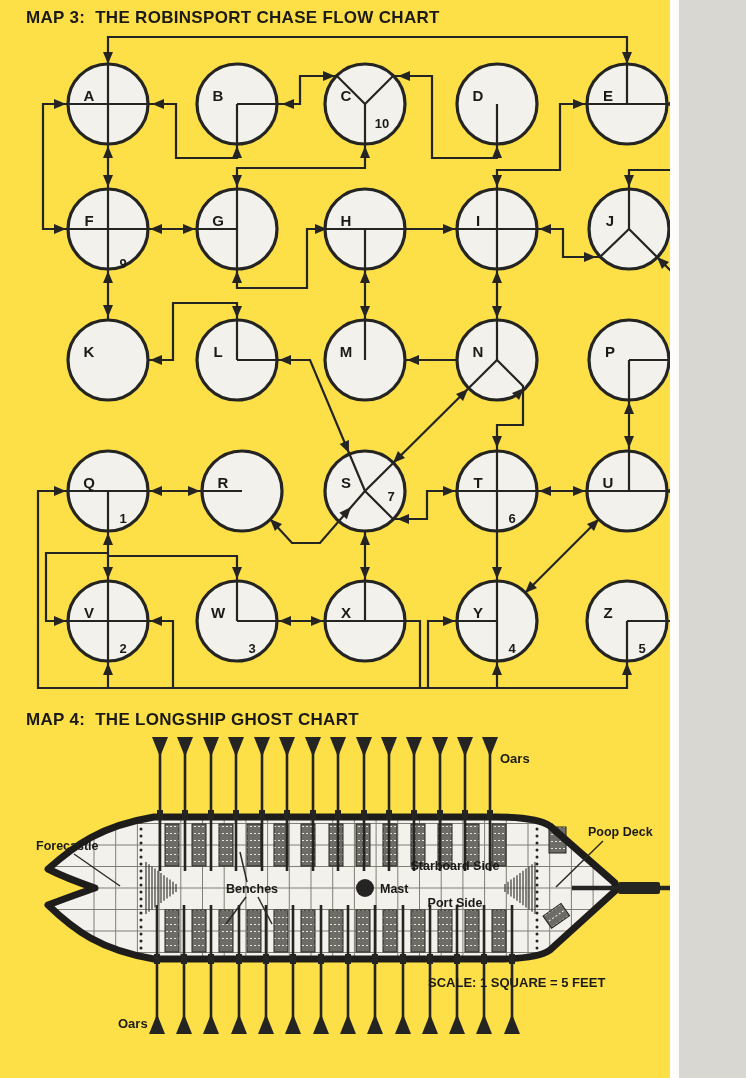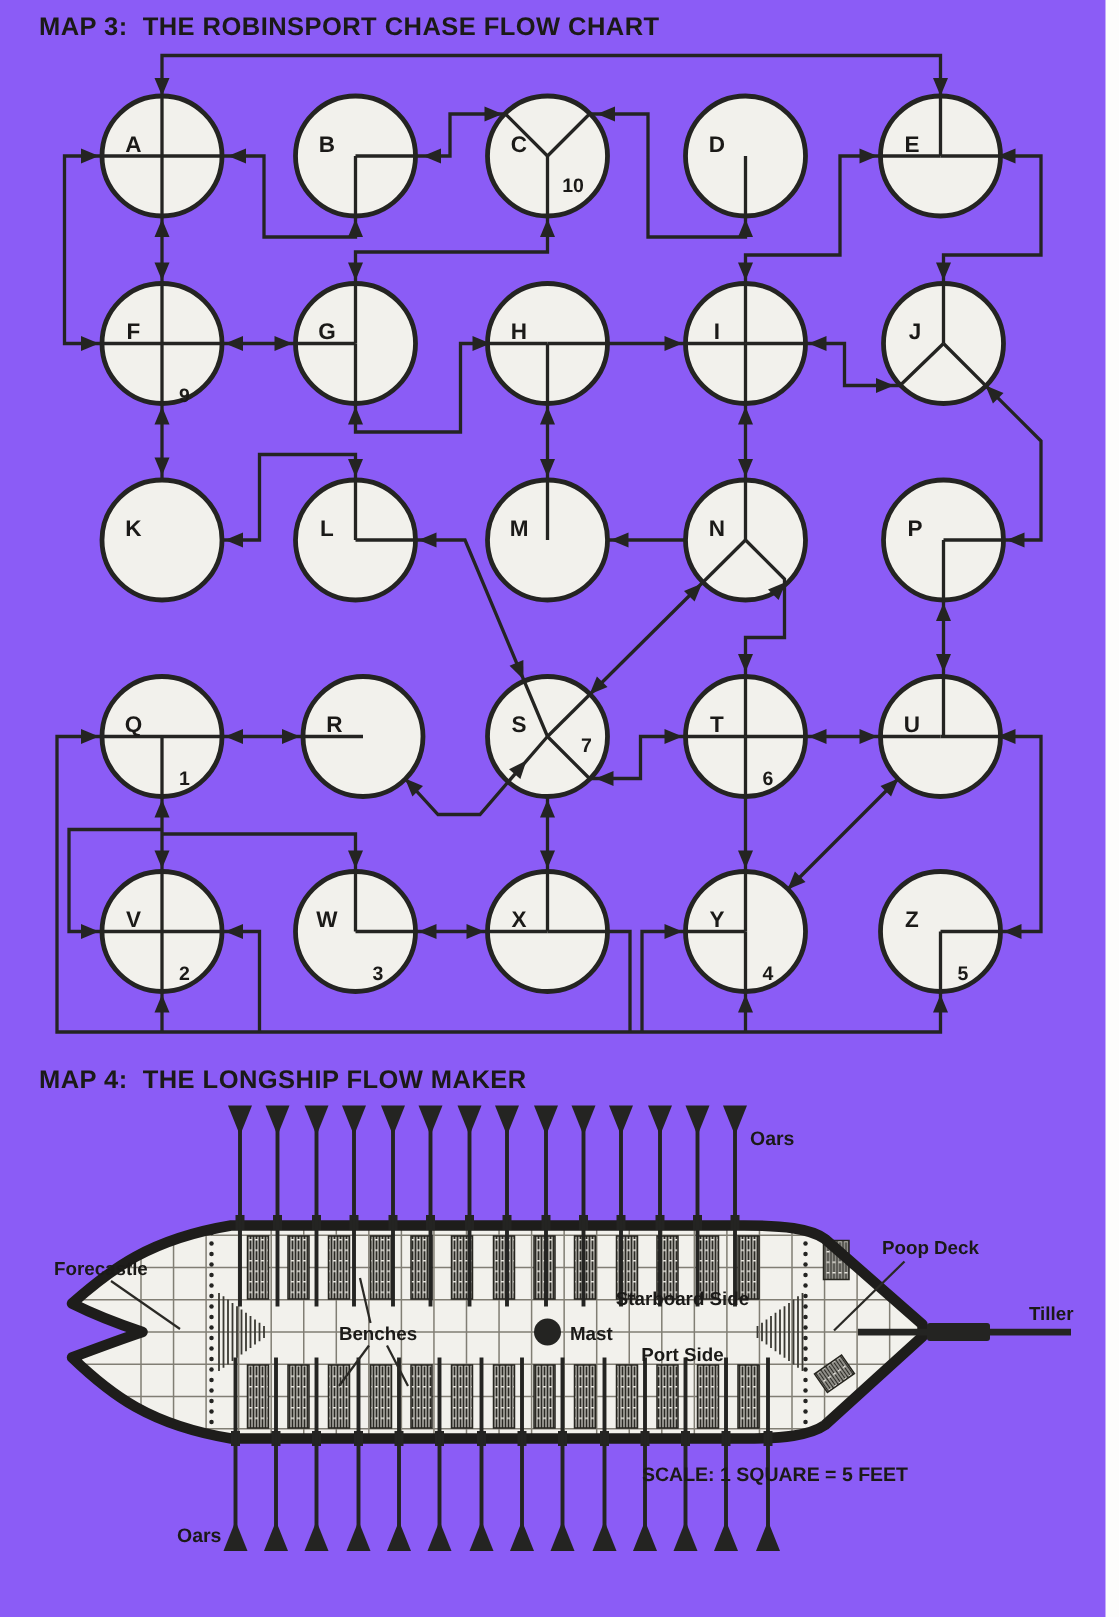--- a/index.html
+++ b/index.html
@@ -1,31 +1,31 @@
 <!DOCTYPE html>
 <html><head>
 <meta charset="utf-8">
 <style>
   html,body{margin:0;padding:0;background:#d8d7d2;}
-  .page{position:relative;width:746px;height:1078px;background:#8b5cf6;overflow:hidden;
+  .page{position:relative;width:679px;height:1078px;background:#fde047;overflow:hidden;
         font-family:"Liberation Sans", sans-serif;}
   .scan-strip{position:absolute;top:0;right:0;width:9px;height:1078px;background:#fdfdfc;}
   .map-title{position:absolute;left:26px;font-weight:700;font-size:17px;color:#1b1a18;
              letter-spacing:.3px;white-space:pre;}
   #map3-title{top:8px;}
   #map4-title{top:710px;}
   svg{position:absolute;left:0;top:0;}
   text{font-family:"Liberation Sans", sans-serif;}
 </style>
 </head>
 <body>
 
 <div class="page">
   <div class="map-title" id="map3-title">MAP 3:  THE ROBINSPORT CHASE FLOW CHART</div>
-  <div class="map-title" id="map4-title">MAP 4:  THE LONGSHIP FLOW MAKER</div>
+  <div class="map-title" id="map4-title">MAP 4:  THE LONGSHIP GHOST CHART</div>
   <svg id="art" width="746" height="1078" viewBox="0 0 746 1078">
       <defs>
         <clipPath id="hullClip">
           <path d="M 48 869 C 74 846 100 826 154 817 L 496 817 C 522 817 540 819 550 826 L 615 883 L 615 891 L 550 950 C 540 957 522 959 496 959 L 154 959 C 100 950 74 930 48 905 C 64 899 80 893 95 888 C 80 883 64 877 48 869 Z"></path>
         </clipPath>
         <pattern id="benchHatch" width="4" height="7" patternUnits="userSpaceOnUse">
           <rect x="0" y="0" width="4" height="7" fill="#e8e6df"></rect>
           <path d="M1 0 V7 M3 1 V7" stroke="#2b2a25" stroke-width="1.3"></path>
         </pattern>
       </defs>

